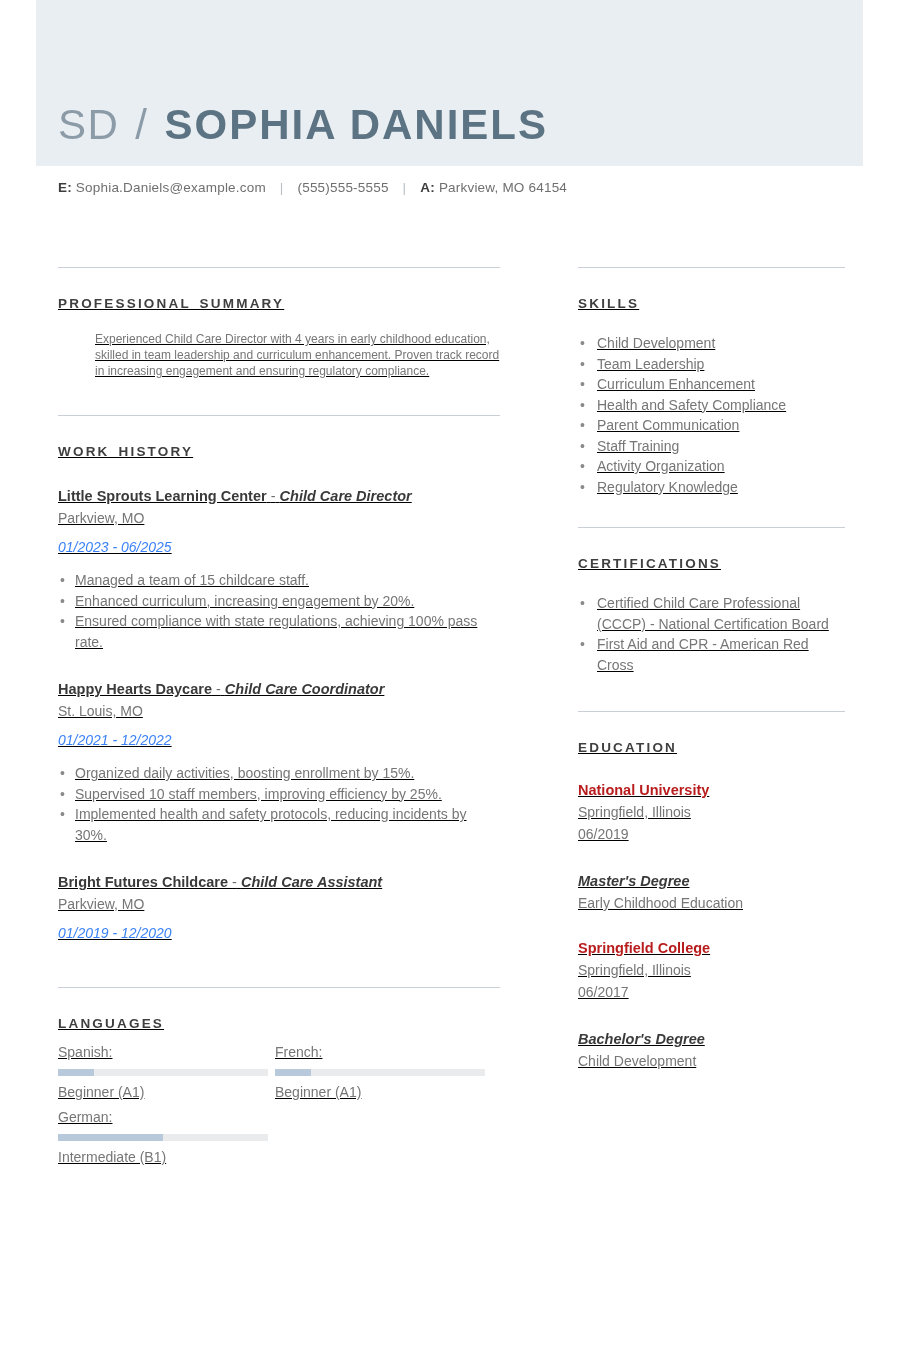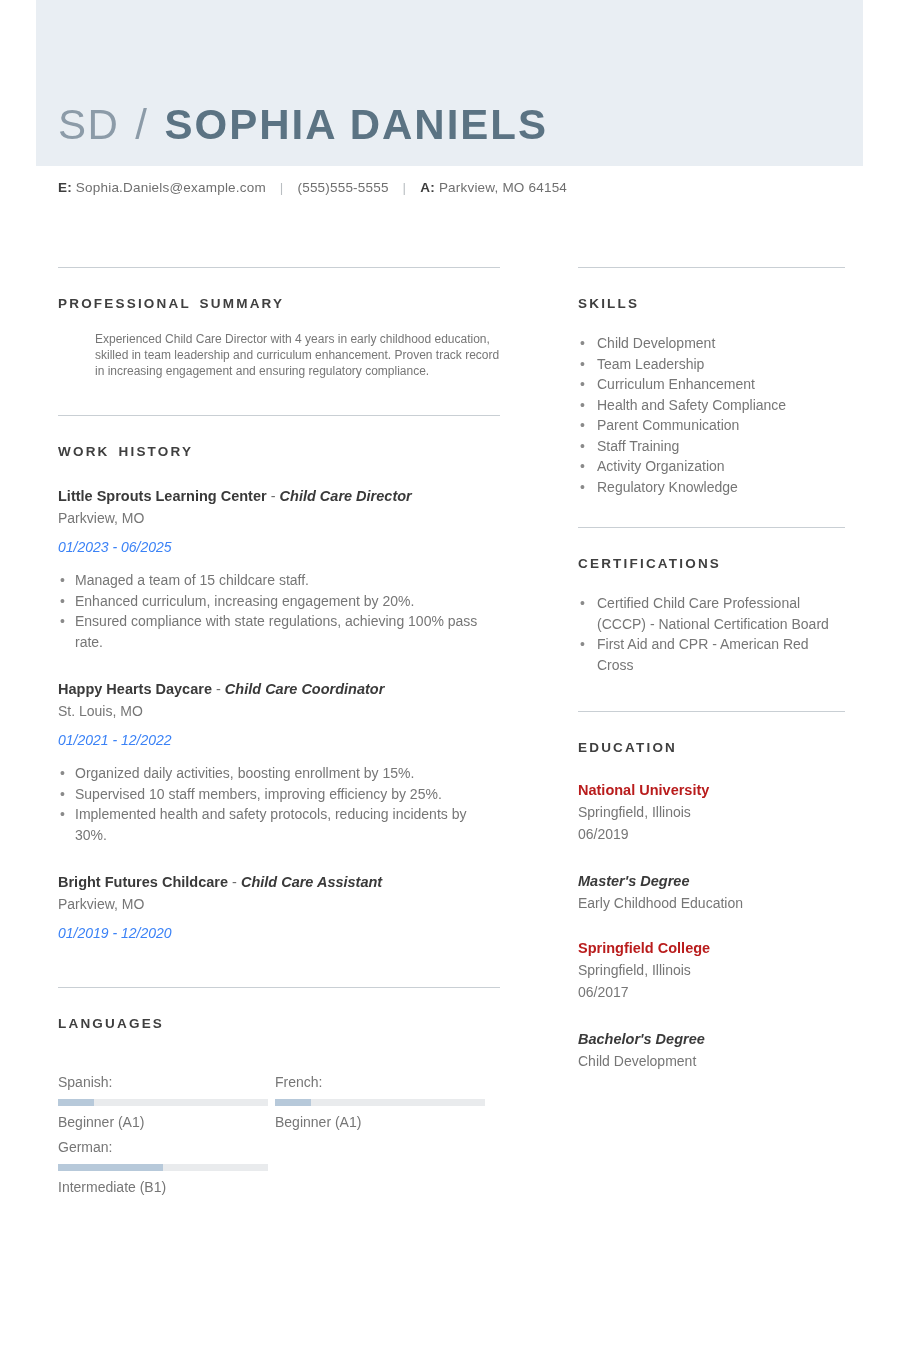--- a/index.html
+++ b/index.html
@@ -15,21 +15,21 @@
   }
   .name-line { font-size:42px; letter-spacing:1.5px; line-height:1; white-space:nowrap; }
   .initials { color:#8c9ba8; font-weight:400; }
   .slash { color:#8c9ba8; font-weight:300; margin:0 16px; }
   .full-name { color:#5b7383; font-weight:700; letter-spacing:2px; }
   
   .contact { margin:14px 0 0 58px; font-size:13.5px; color:#6f6f6f; letter-spacing:0.2px; }
   .clabel { font-weight:700; color:#3d3d3d; }
   .csep { color:#b9bec2; margin:0 10px; }
   
-  .columns { display:flex; margin-top:64px; padding:8px 55px 0 58px; }
+  .columns { display:flex; margin-top:64px; padding:8px 55px 0 58px;text-decoration:underline; }
   .col-left { width:442px; margin-right:78px; }
   .col-right { width:267px; }
   .rule { border:none; border-top:1px solid #c9cfd4; height:0; margin:0; }
   .rule.gap-a { margin-top:36px; }
   .rule.gap-b { margin-top:44px; }
   .rule.gap-c { margin-top:30px; }
   .sec {
     font-size:13.5px; font-weight:700; color:#3f3f3f;
     letter-spacing:2.2px; word-spacing:3px; margin:28px 0 0 0;
   }
@@ -39,21 +39,21 @@
   .job { margin-top:28px; }
   .job-head { font-size:14.5px; color:#3a3a3a; font-weight:700; line-height:19px; }
   .job-head .dash { font-weight:400; color:#6f6f6f; }
   .job-role { font-style:italic; }
   .job-loc { font-size:14px; color:#767676; margin-top:3px; line-height:19px; }
   .job-dates { font-size:14px; color:#3b82f6; font-style:italic; margin-top:10px; line-height:19px; }
   ul.bullets { list-style:none; margin:13px 0 0 0; padding:0; font-size:14px; color:#767676; line-height:20.5px; }
   ul.bullets li { padding-left:17px; position:relative; }
   ul.bullets li::before { content:"\2022"; position:absolute; left:2px; color:#8a8a8a; }
   
-  .lang-grid { display:grid; grid-template-columns:210px 210px; column-gap:17px; row-gap:16px; margin-top:42px;gap:7px; }
+  .lang-grid { display:grid; grid-template-columns:210px 210px; column-gap:17px; row-gap:16px; margin-top:12px;gap:7px; }
   .lang-name { font-size:14px; color:#767676; line-height:18px; }
   .bar-track { margin-top:8px; height:7px; background:#e9ebed; }
   .bar-fill { height:100%; background:#b7c9da; }
   .lang-level { margin-top:7px; font-size:14px; color:#767676; line-height:18px; }
   
   ul.plain { list-style:none; margin:22px 0 0 0; padding:0; font-size:14px; color:#767676; line-height:20.5px; }
   ul.plain li { padding-left:19px; position:relative; }
   ul.plain li::before { content:"\2022"; position:absolute; left:2px; color:#8a8a8a; }
   
   .edu-school { margin-top:26px; }

